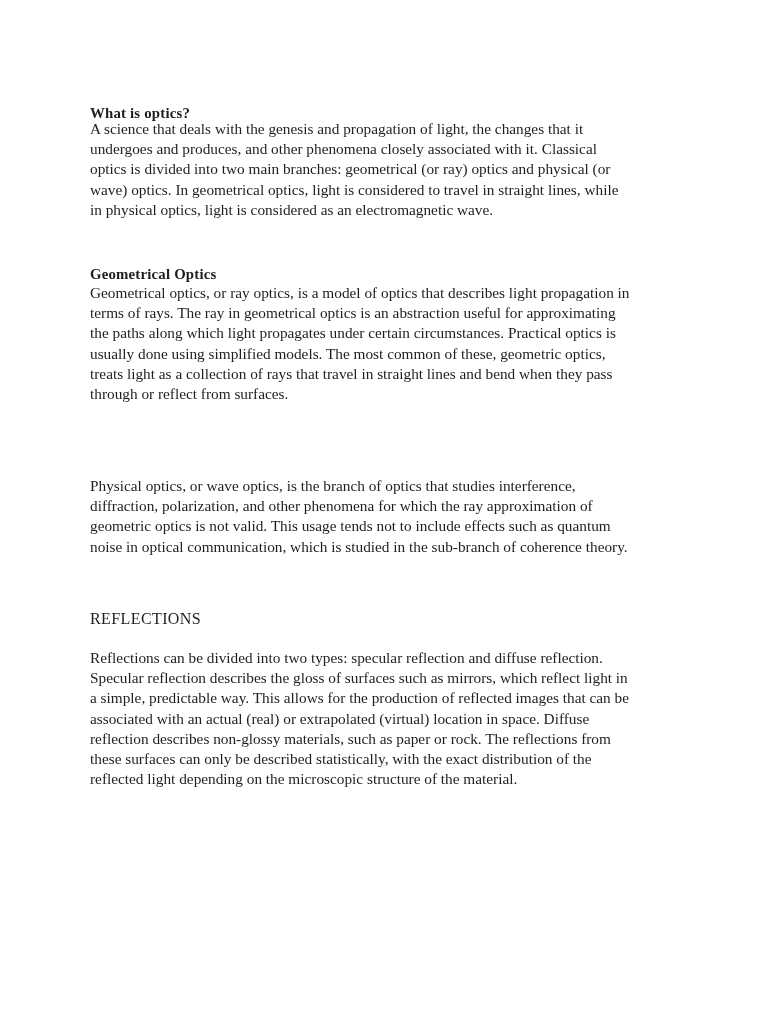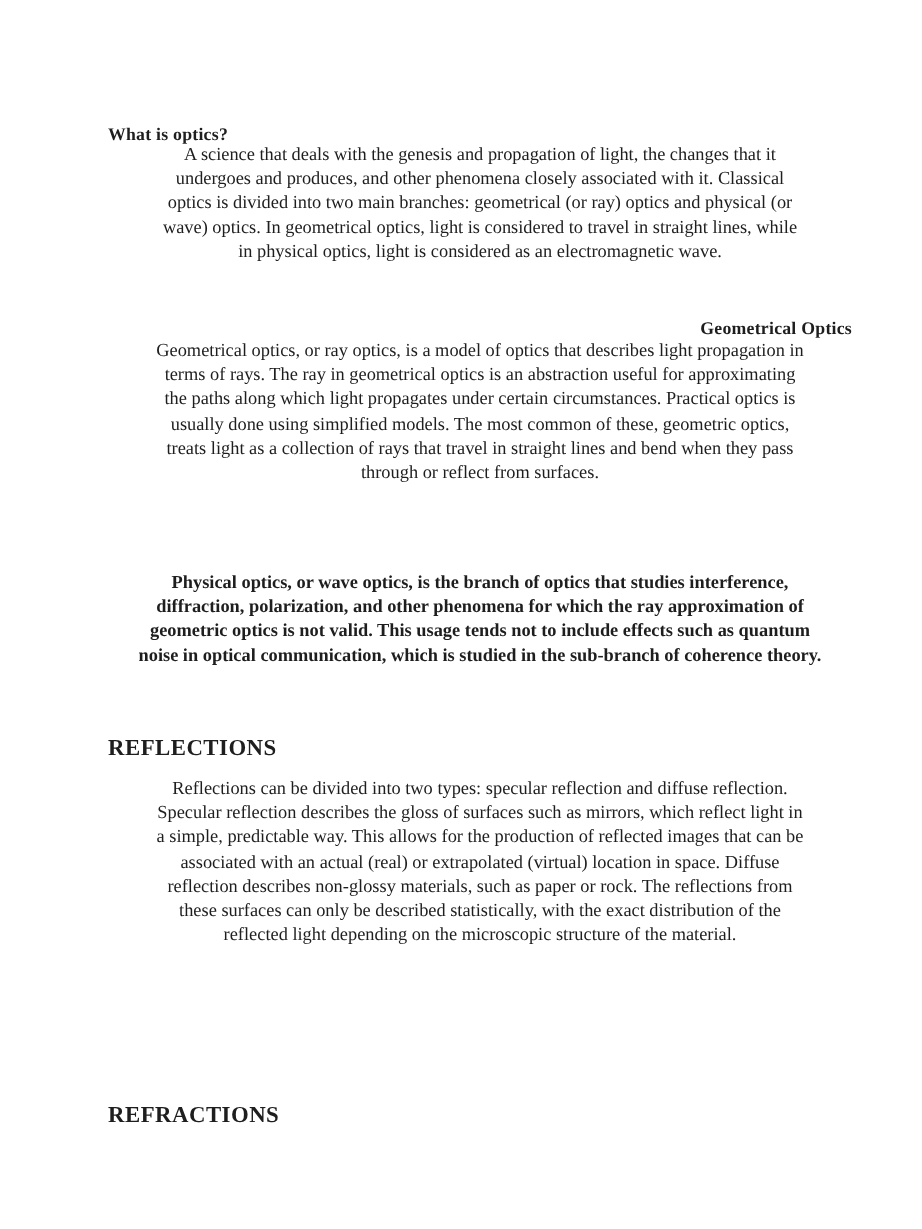--- a/index.html
+++ b/index.html
@@ -20,37 +20,36 @@
     position: absolute;
     left: 90px;
     width: 620px;
   }
   .heading-small {
     font-size: 14.8px;
     font-weight: bold;
     letter-spacing: 0.2px;
   }
   .heading-large {
-    font-size: 19px;
-    font-weight: bold;
+    font-size: 16px;
+    font-weight: normal;
     letter-spacing: 0.4px;
   }
   .body-text {
     font-size: 15.3px;
     line-height: 20.2px;
     white-space: pre;
-    text-align: center;
   }
   
   .pos-h-what  { top: 90px;  }
   .pos-p-what  { top: 119px; }
-  .pos-h-geom  { top: 251px; text-align: right; }
+  .pos-h-geom  { top: 251px; }
   .pos-p-geom  { top: 283px; }
   .pos-h-phys  { top: 448px; }
-  .pos-p-phys  { top: 476px; font-weight: bold; }
+  .pos-p-phys  { top: 476px; }
   .pos-h-refl  { top: 597px; }
   .pos-p-refl  { top: 648px; }
   .pos-h-refr  { top: 903px; }
 </style>
 </head>
 <body>
 
 <div class="page">
 
   <h3 class="block heading-small pos-h-what">What is optics?</h3>
@@ -75,15 +74,14 @@
 
   <h2 class="block heading-large pos-h-refl">REFLECTIONS</h2>
   <div class="block body-text pos-p-refl">Reflections can be divided into two types: specular reflection and diffuse reflection.
 Specular reflection describes the gloss of surfaces such as mirrors, which reflect light in
 a simple, predictable way. This allows for the production of reflected images that can be
 associated with an actual (real) or extrapolated (virtual) location in space. Diffuse
 reflection describes non-glossy materials, such as paper or rock. The reflections from
 these surfaces can only be described statistically, with the exact distribution of the
 reflected light depending on the microscopic structure of the material.</div>
 
-  <h2 class="block heading-large pos-h-refr">REFRACTIONS</h2>
 
 </div>
 
 </body></html>

